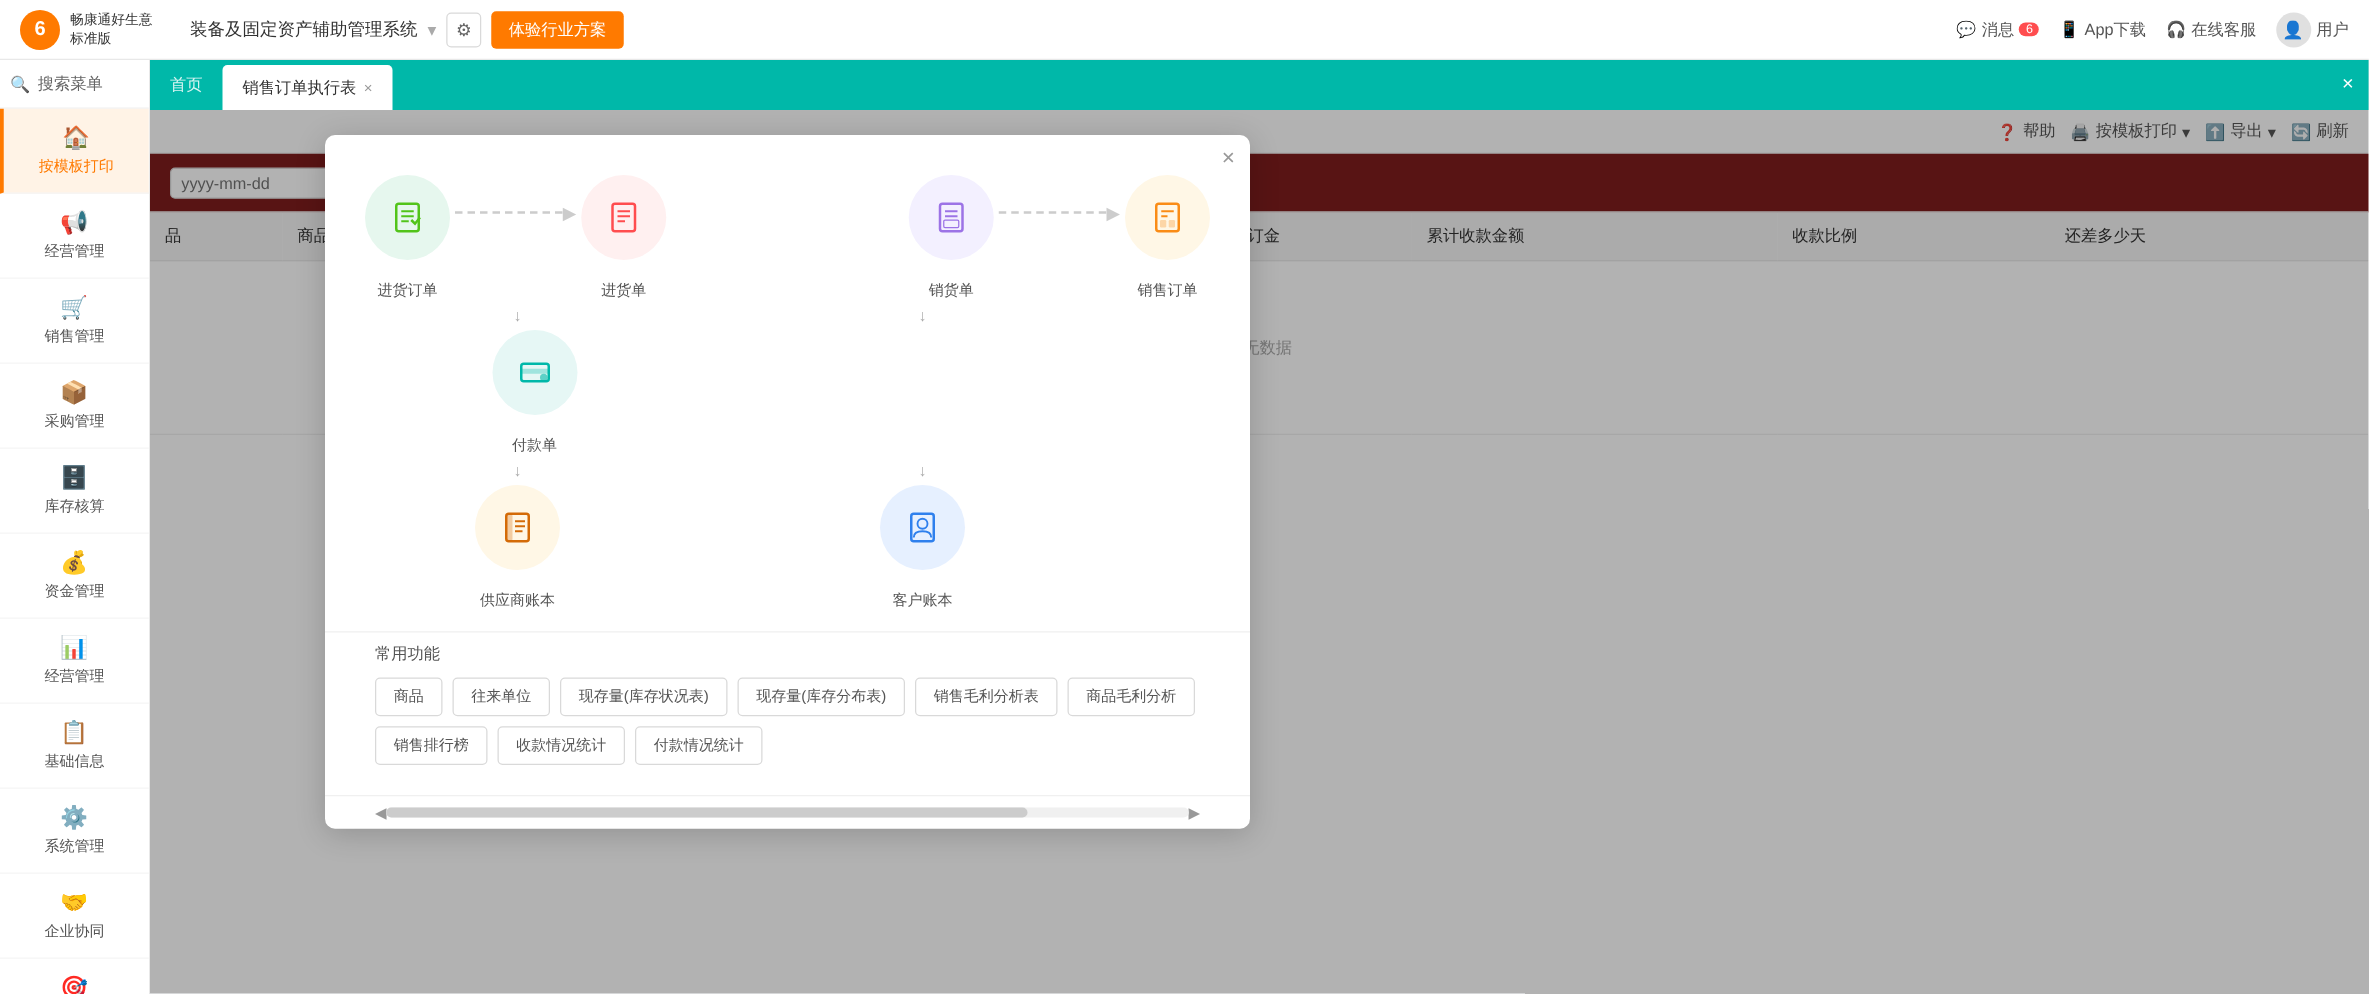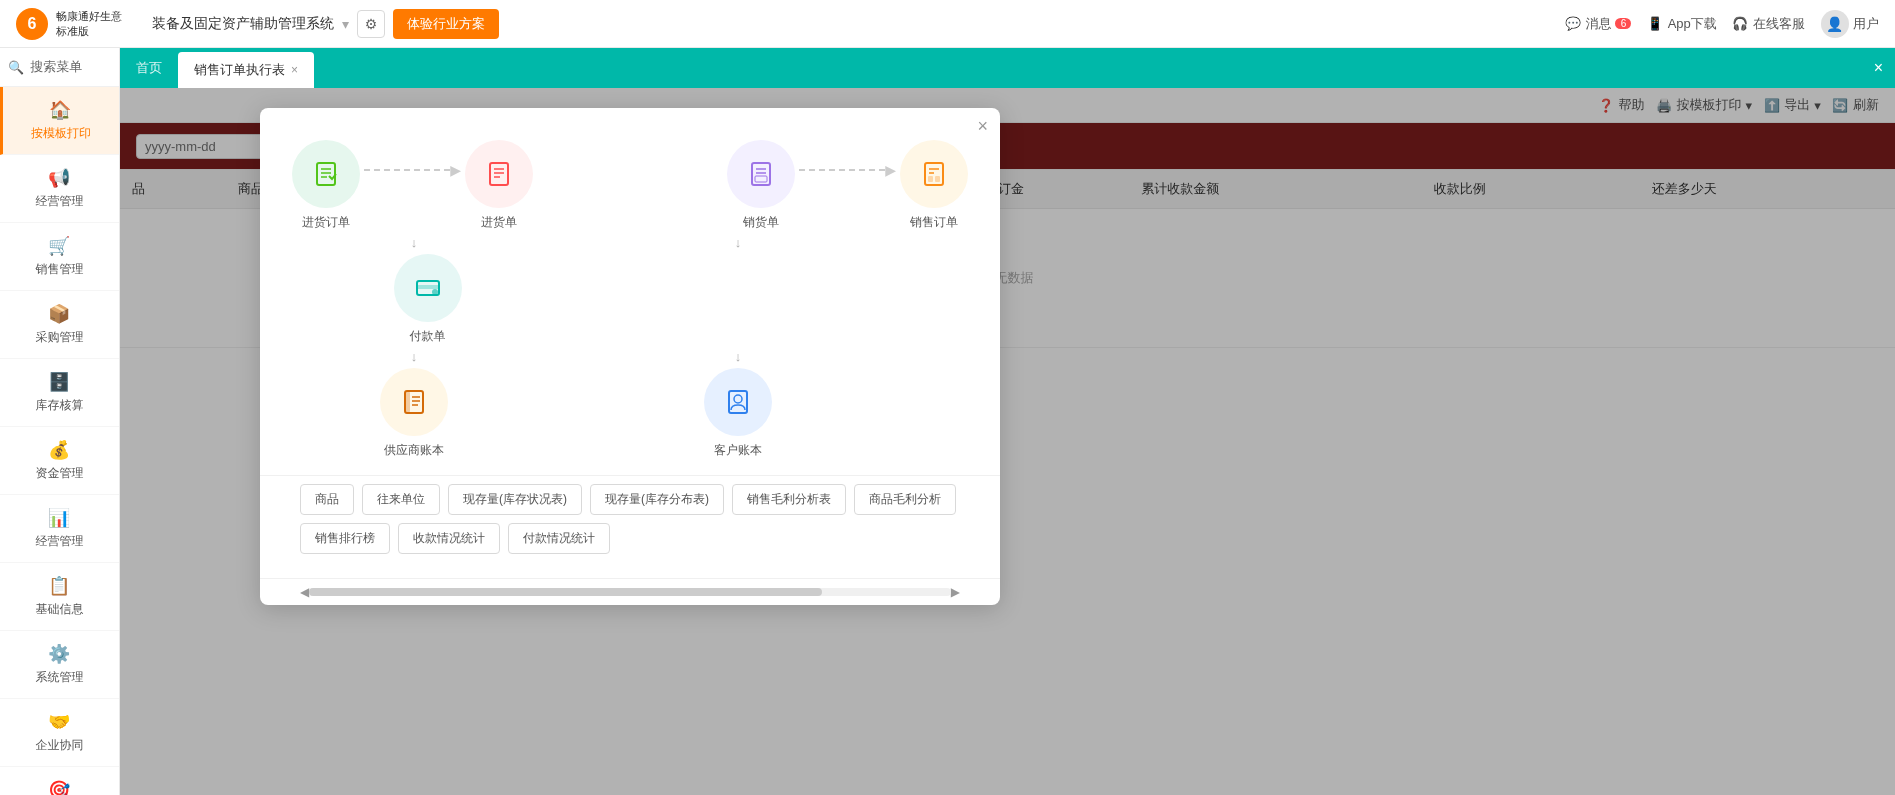--- a/index.html
+++ b/index.html
@@ -277,21 +277,21 @@
       top: 8px; right: 12px;
       font-size: 18px;
       color: #999;
       cursor: pointer;
       z-index: 10;
     }
     .flow-node {
       display: flex;
       flex-direction: column;
       align-items: center;
-      gap: 6px;
+      gap: 16px;
     }
     .flow-circle {
       width: 68px; height: 68px;
       border-radius: 50%;
       display: flex; align-items: center; justify-content: center;
       font-size: 28px;
     }
     .flow-circle.green { background: #e6f7ee; color: #52c41a; }
     .flow-circle.red { background: #fff0f0; color: #ff4d4f; }
     .flow-circle.purple { background: #f3f0ff; color: #9c73e6; }
@@ -664,20 +664,21 @@
               <span class="flow-label">客户账本</span>
             </div>
           </div>
           <div style="flex:1;"></div>
           <div style="width:68px;"></div>
         </div>
 
         <div style="border-top:1px solid #f0f0f0;"></div>
 
         <div class="common-functions">
+          <div class="cf-title">常用功能</div>
           <div class="cf-row">
             <button class="cf-btn">商品</button>
             <button class="cf-btn">往来单位</button>
             <button class="cf-btn">现存量(库存状况表)</button>
             <button class="cf-btn">现存量(库存分布表)</button>
             <button class="cf-btn">销售毛利分析表</button>
             <button class="cf-btn">商品毛利分析</button>
           </div>
           <div class="cf-row">
             <button class="cf-btn">销售排行榜</button>

